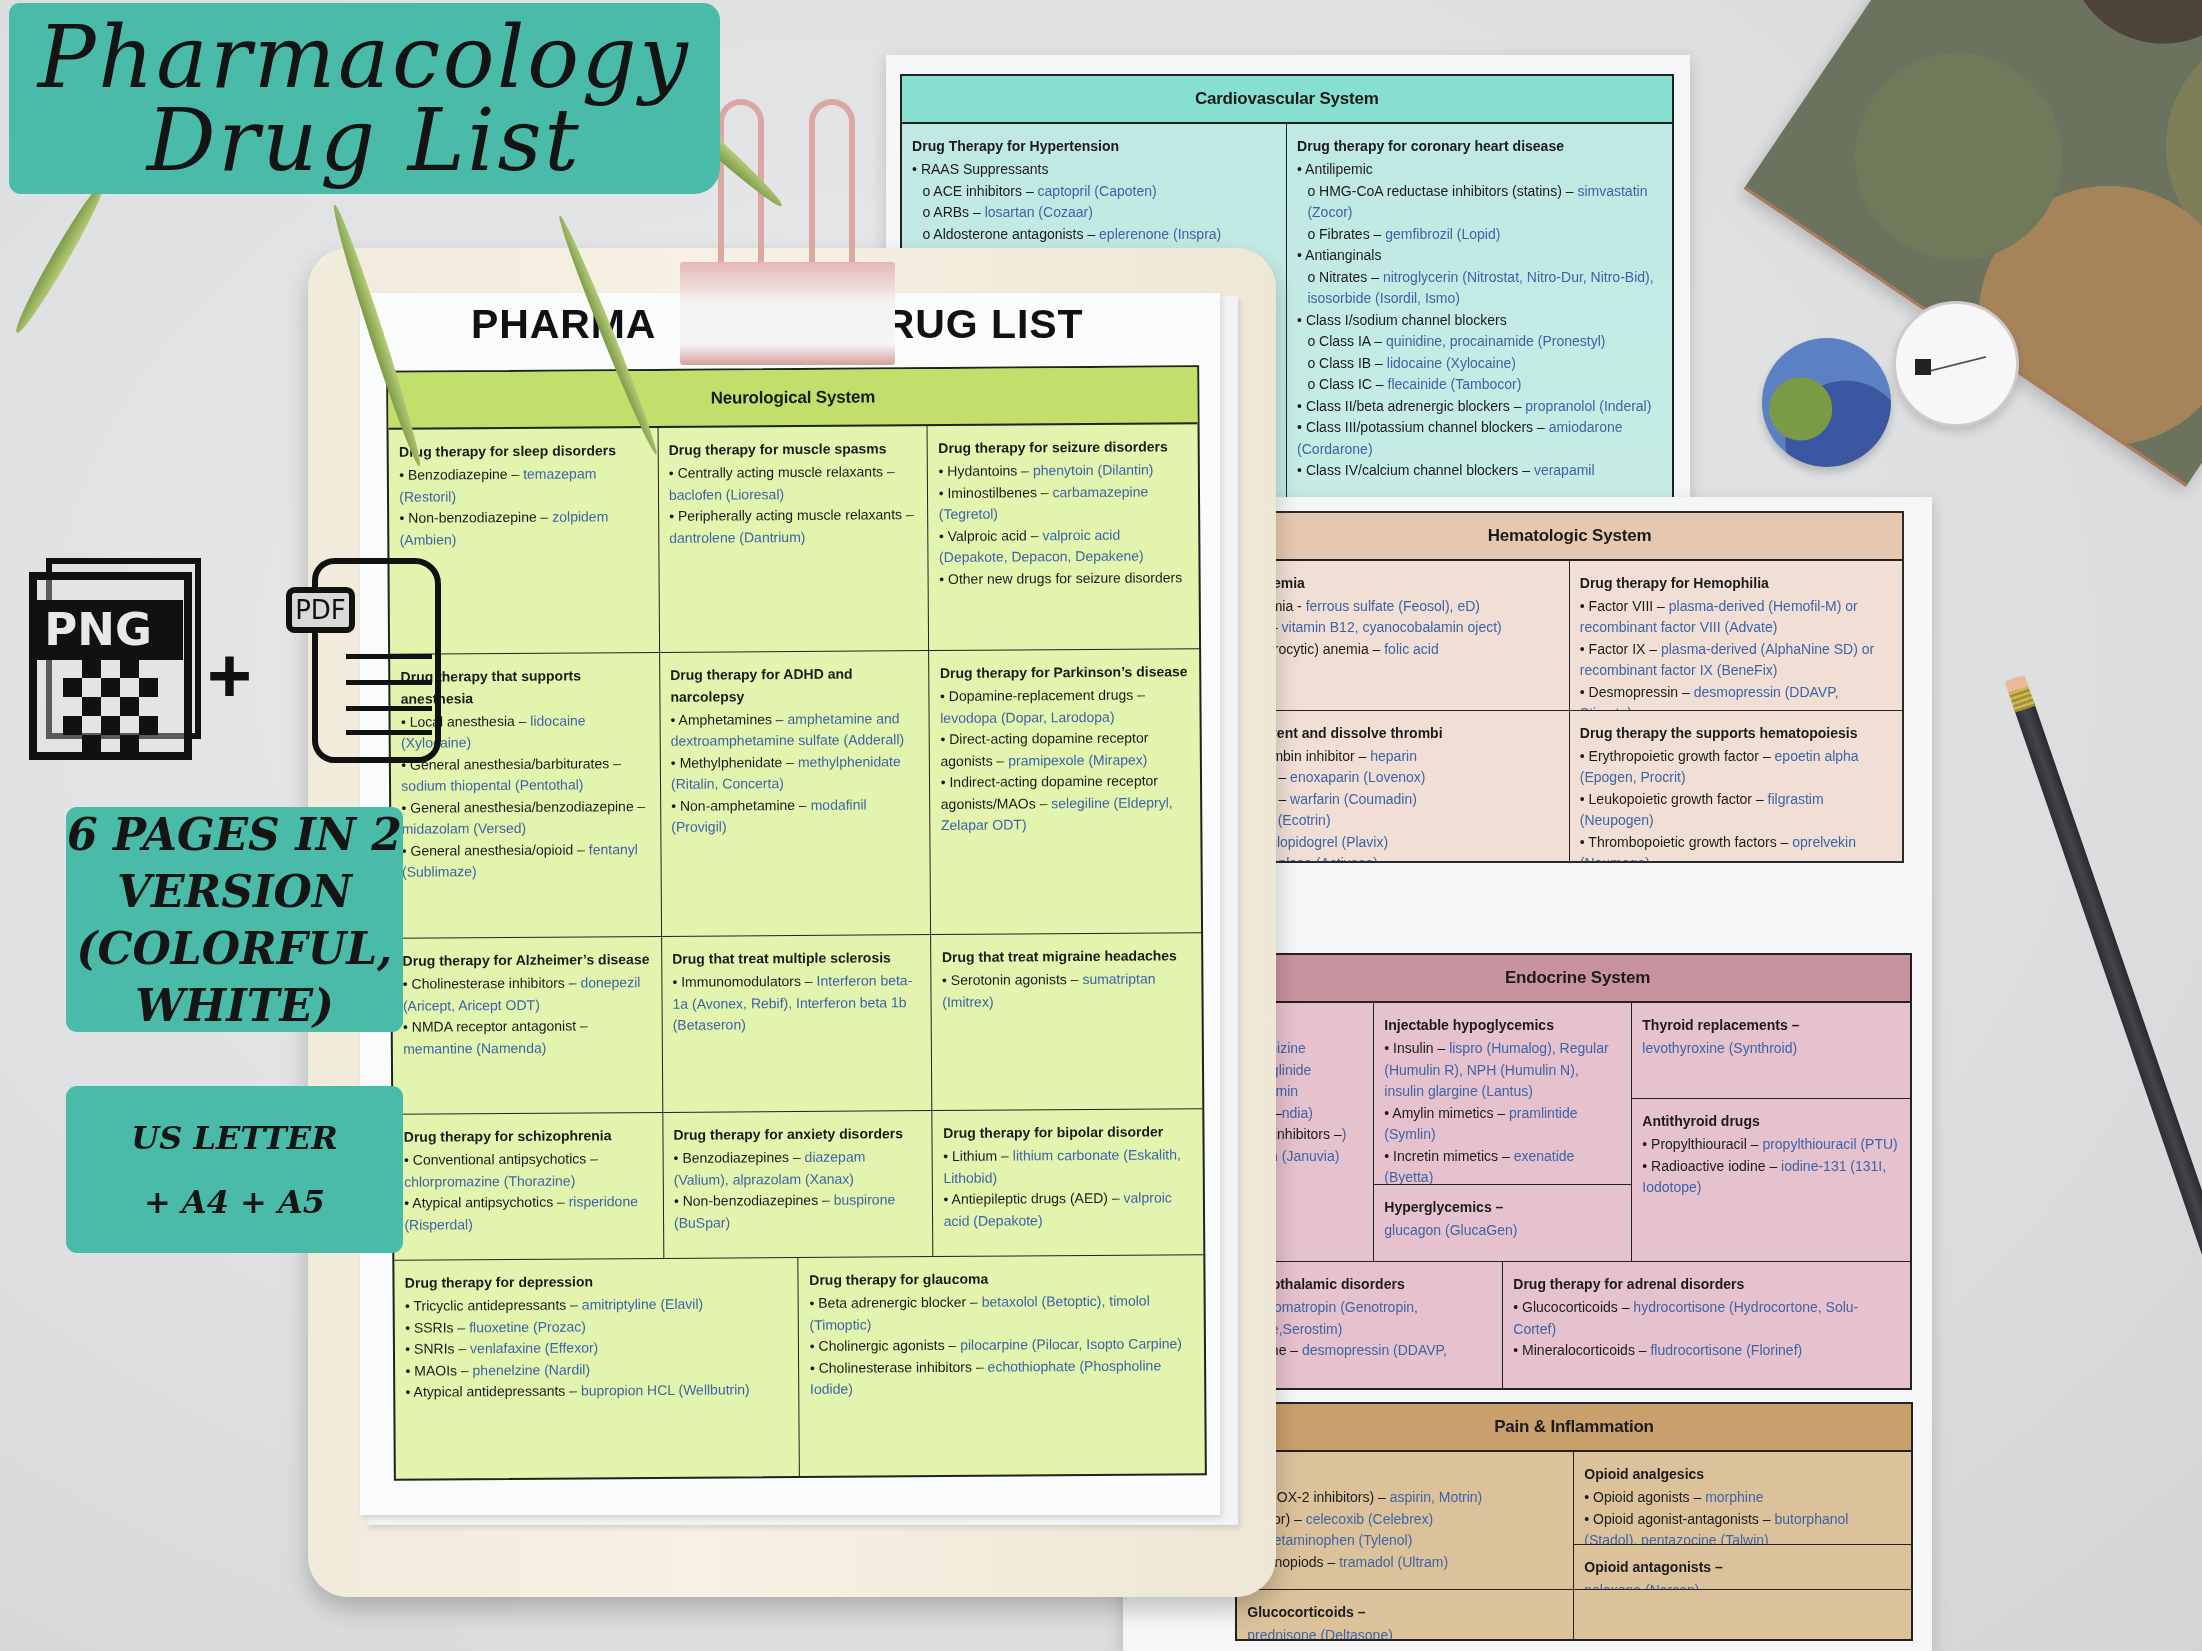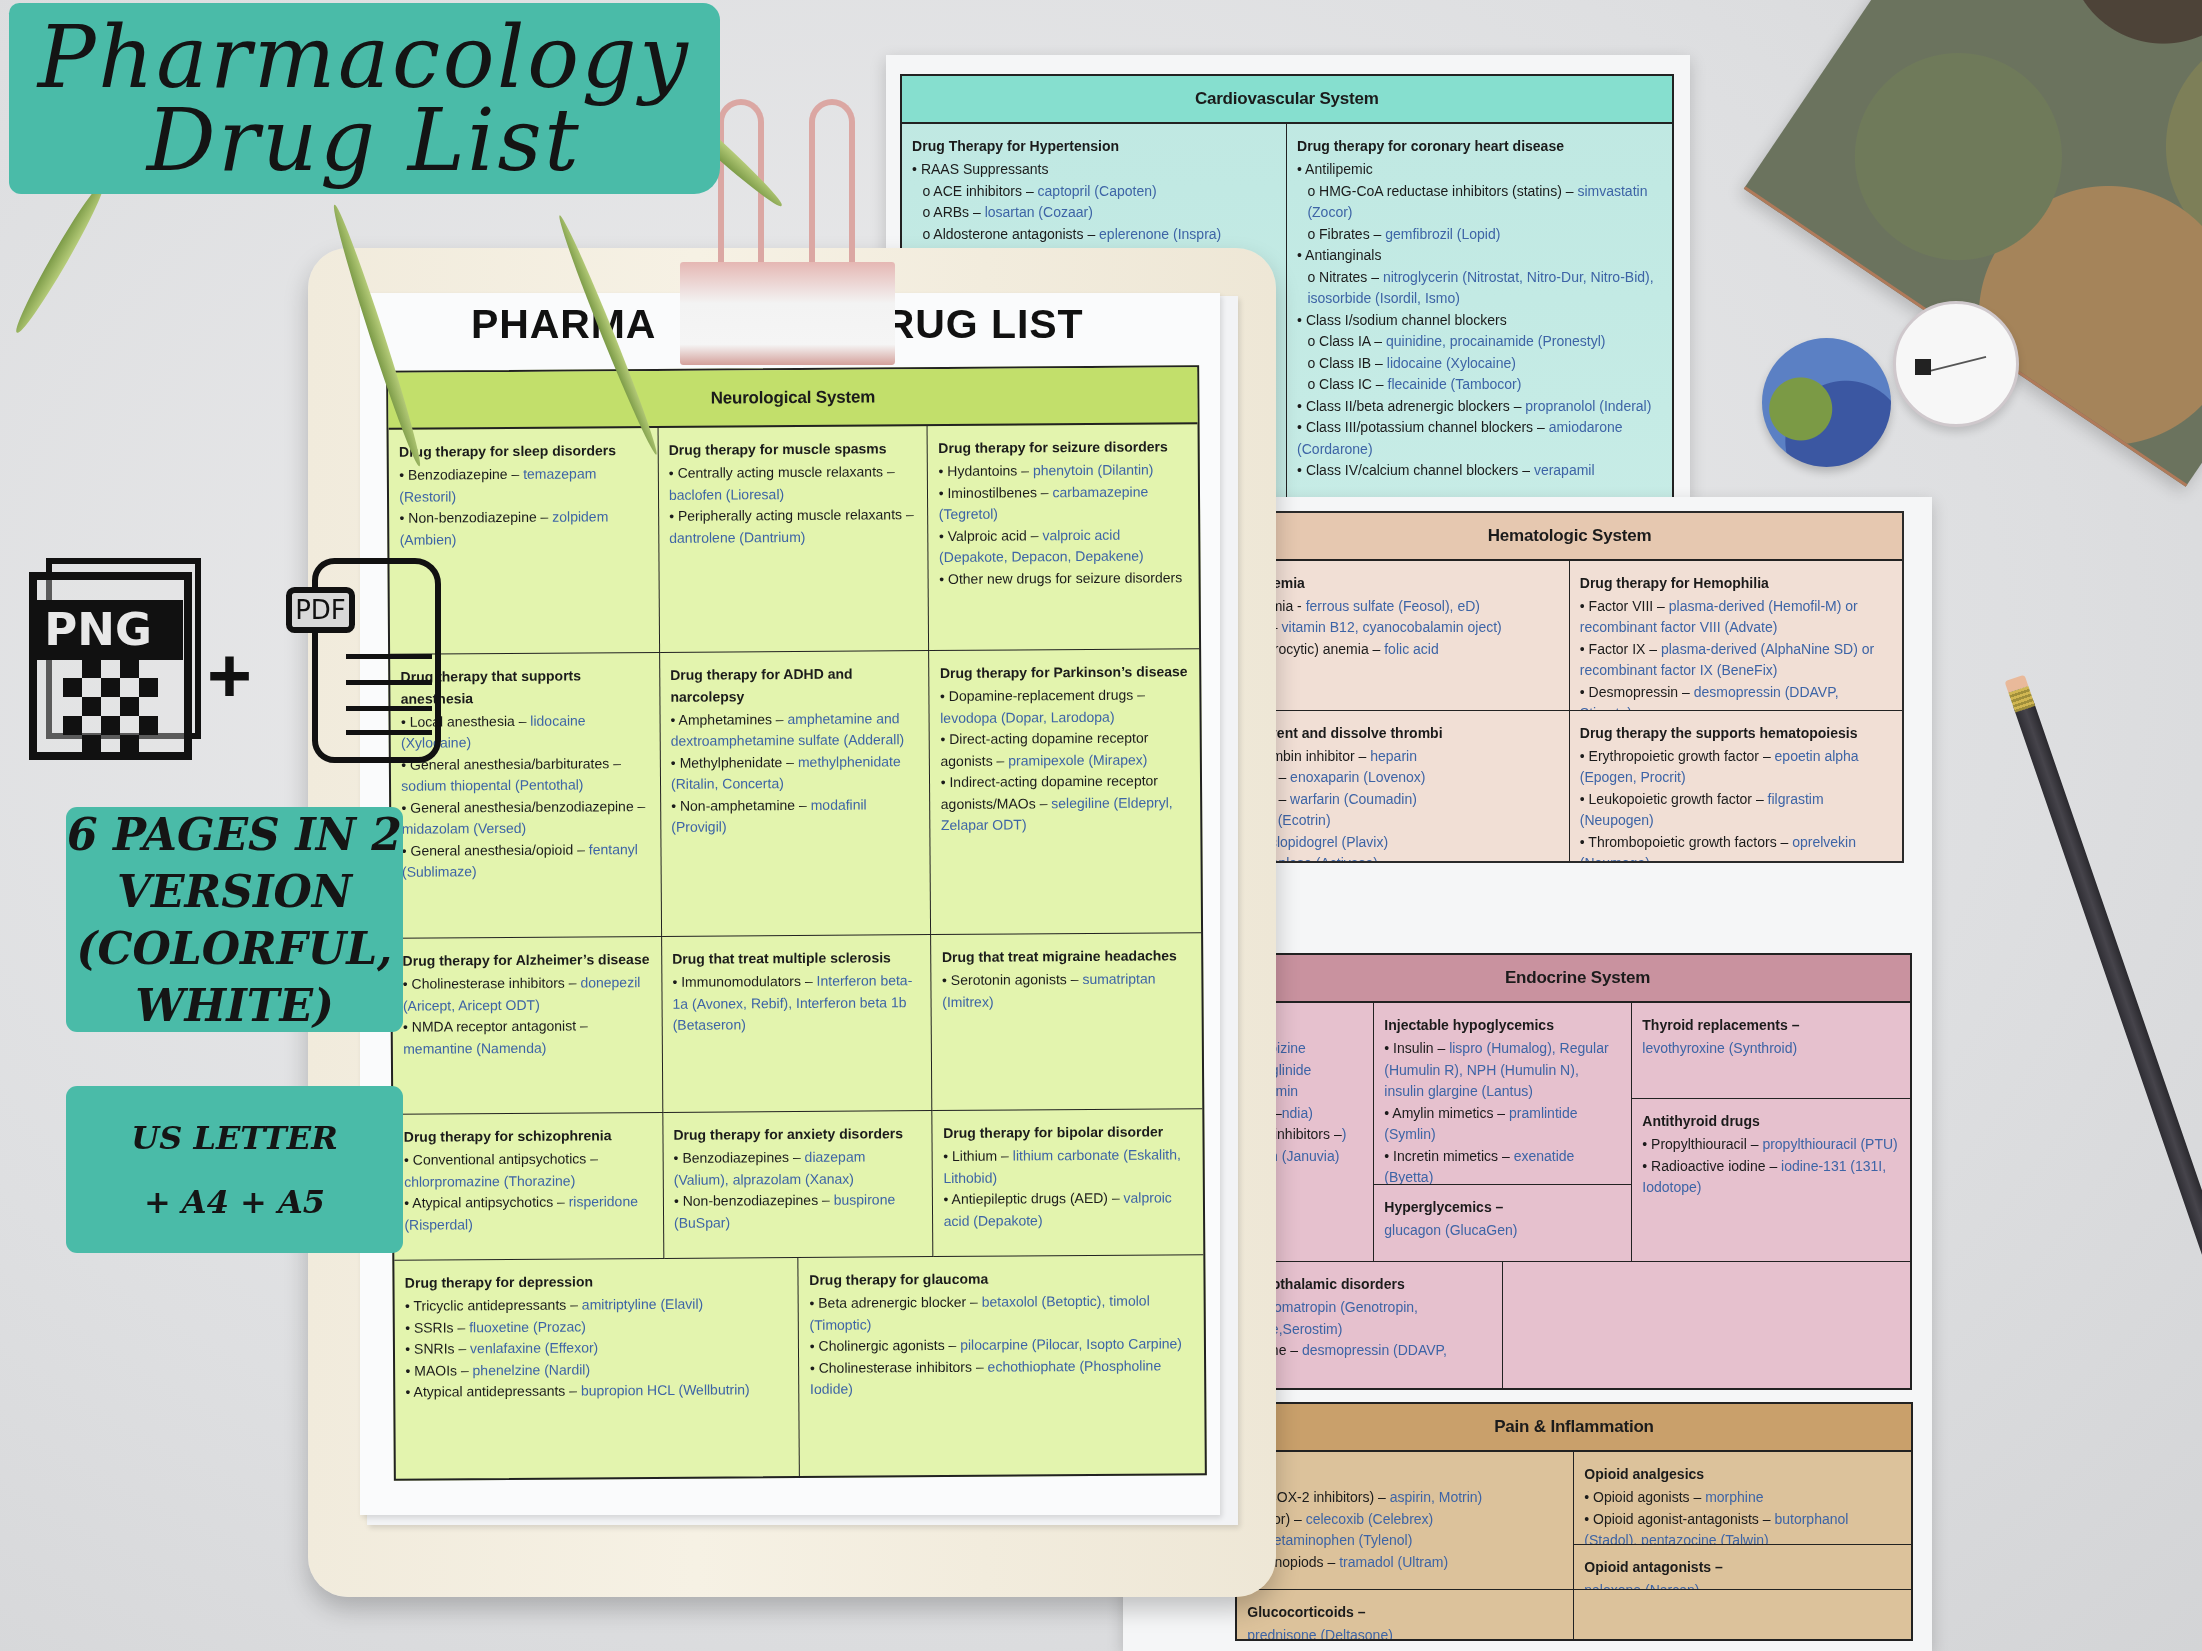--- a/index.html
+++ b/index.html
@@ -239,20 +239,25 @@
       <div class="cell">
           <h4>Hyperglycemics – </h4>
           <p><span></span><span class="drug">glucagon (GlucaGen)</span></p>
         </div>
       <div style="grid-column: 1 / span 3; display:grid; grid-template-columns: 258px 1fr;">
         <div class="cell" style="border-bottom:none">
             <h4>ypothalamic disorders</h4>
             <p><span>– </span><span class="drug">somatropin (Genotropin, ope,Serostim)</span></p>
             <p><span>none – </span><span class="drug">desmopressin (DDAVP,</span></p>
           </div>
+        <div class="cell" style="border:none">
+            <h4>Drug therapy for adrenal disorders</h4>
+            <p><span>• Glucocorticoids – </span><span class="drug">hydrocortisone (Hydrocortone, Solu-Cortef)</span></p>
+            <p><span>• Mineralocorticoids – </span><span class="drug">fludrocortisone (Florinef)</span></p>
+          </div>
       </div>
     </div>
   </div>
 
   <div class="sys pain">
     <div class="sys-head">Pain &amp; Inflammation</div>
     <div class="grid" style="grid-template-columns: 1fr 1fr; grid-template-rows: 93px 45px 1fr;">
       <div class="cell" style="grid-row: 1 / span 2;">
           <h4>sics</h4>
           <p><span>nd COX-2 inhibitors) – </span><span class="drug">aspirin, Motrin)</span></p>

